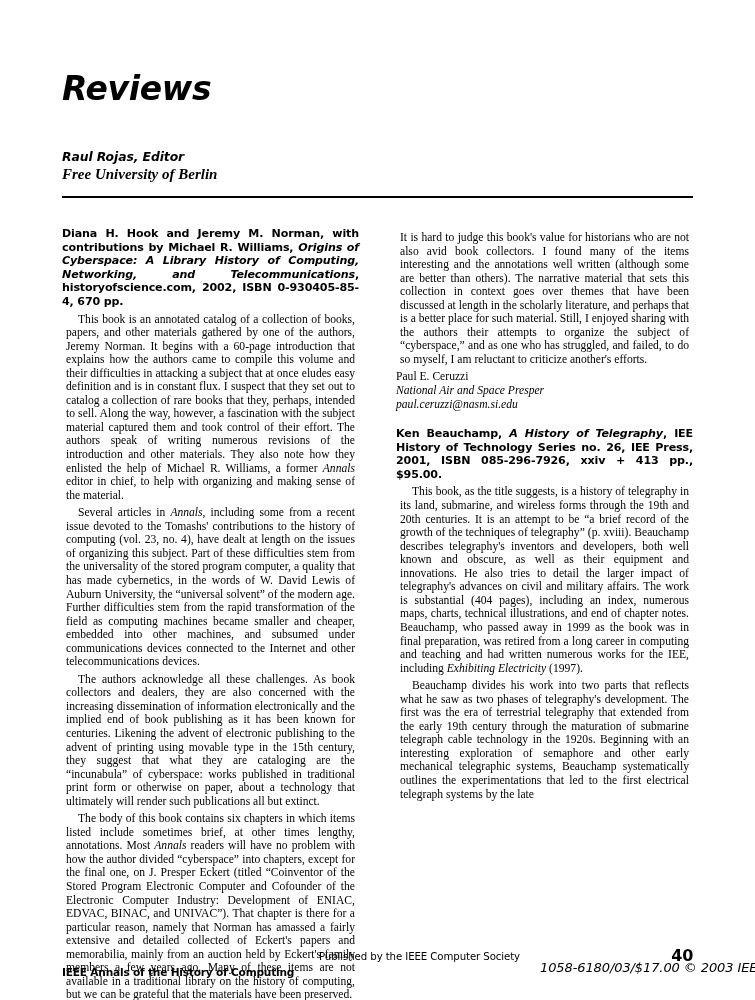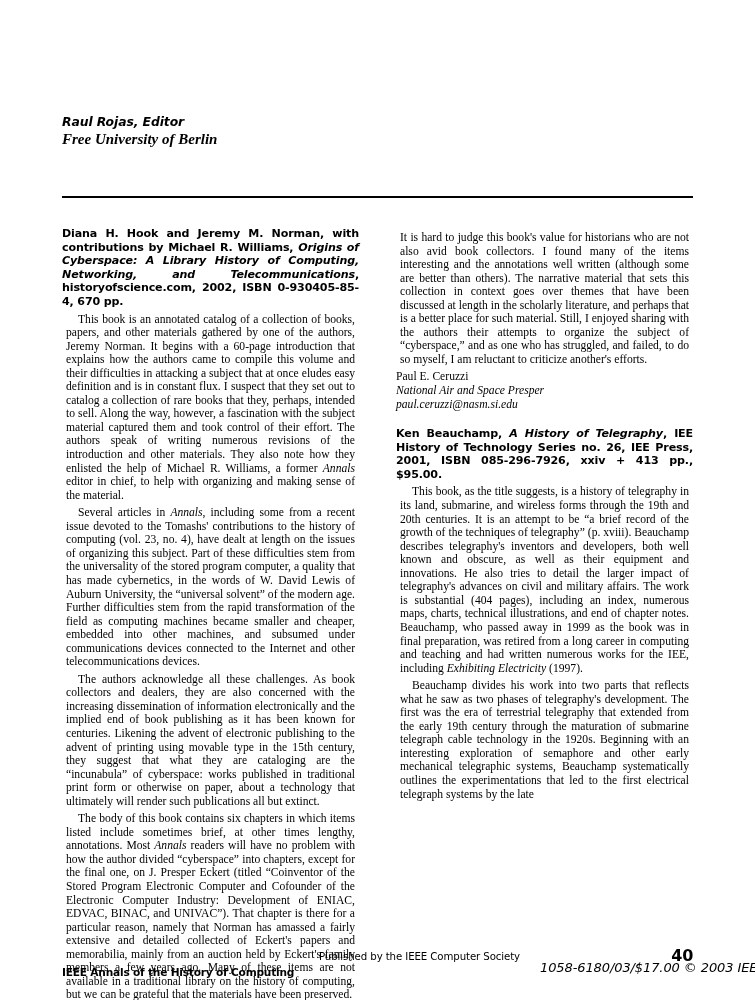--- a/index.html
+++ b/index.html
@@ -157,20 +157,21 @@
     font-size: 16px;
     letter-spacing: -0.3px;
   }
 </style>
 </head>
 <body>
 
 <div class="page">
 
   <div class="masthead">
+    <h1 class="section-title">Reviews</h1>
     <div class="editor-name">Raul Rojas, Editor</div>
     <div class="editor-affil">Free University of Berlin</div>
   </div>
 
   <div class="rule"></div>
 
   <div class="columns">
 
     <div class="col col-left">
 

